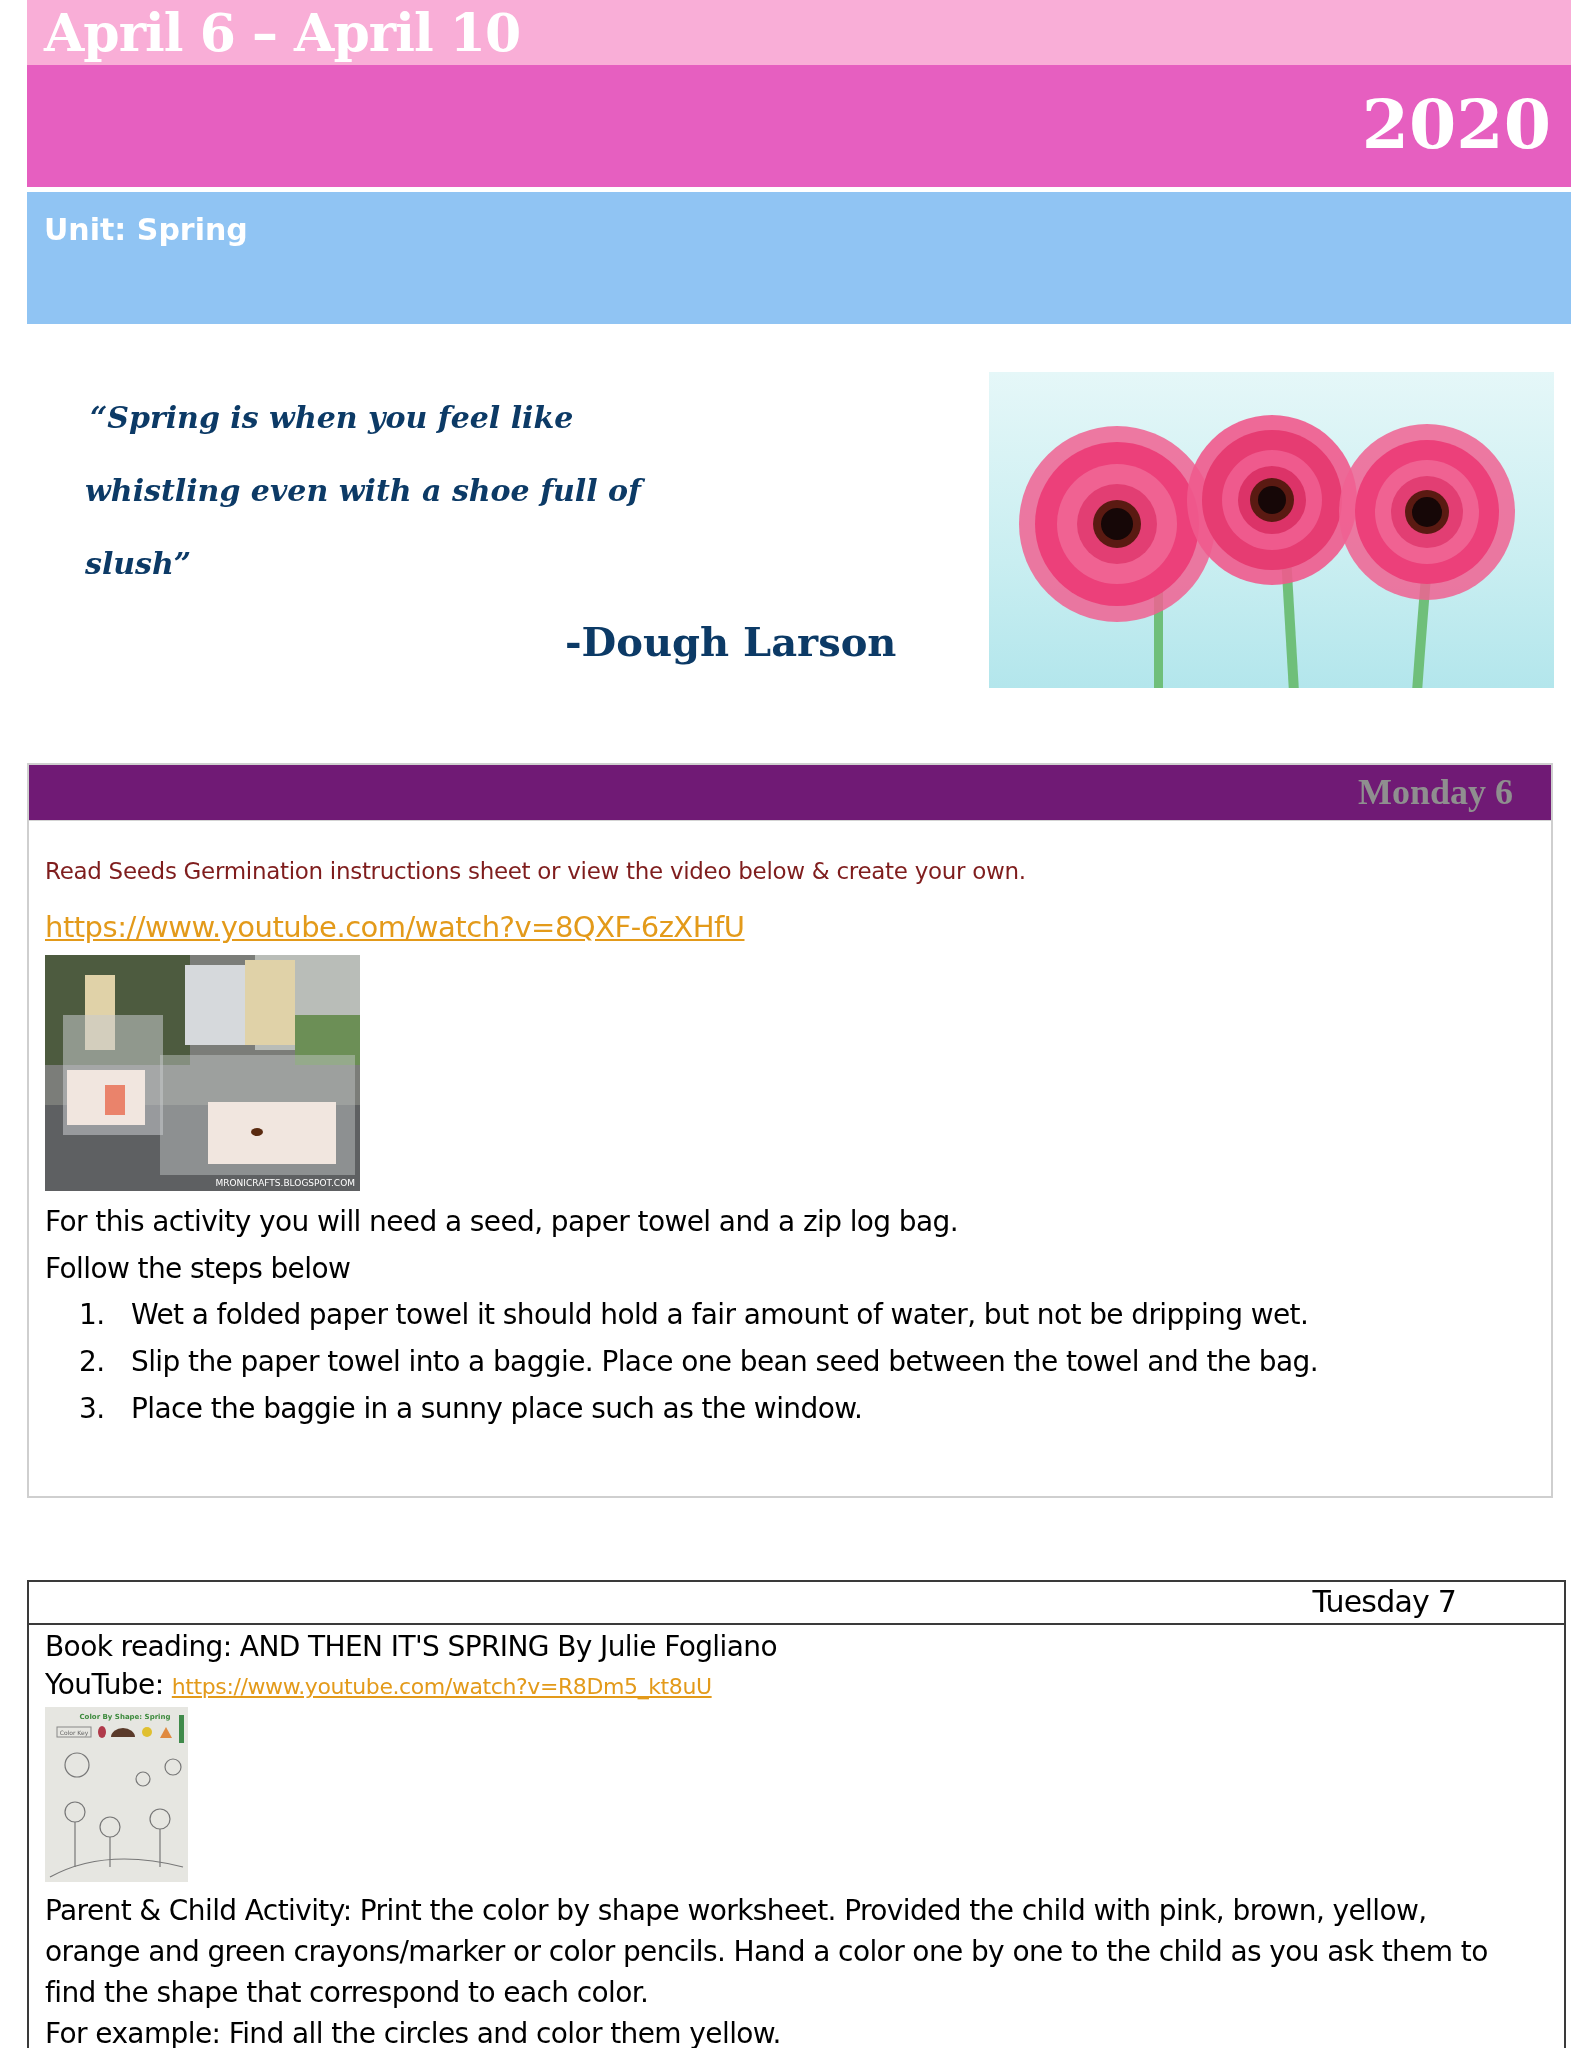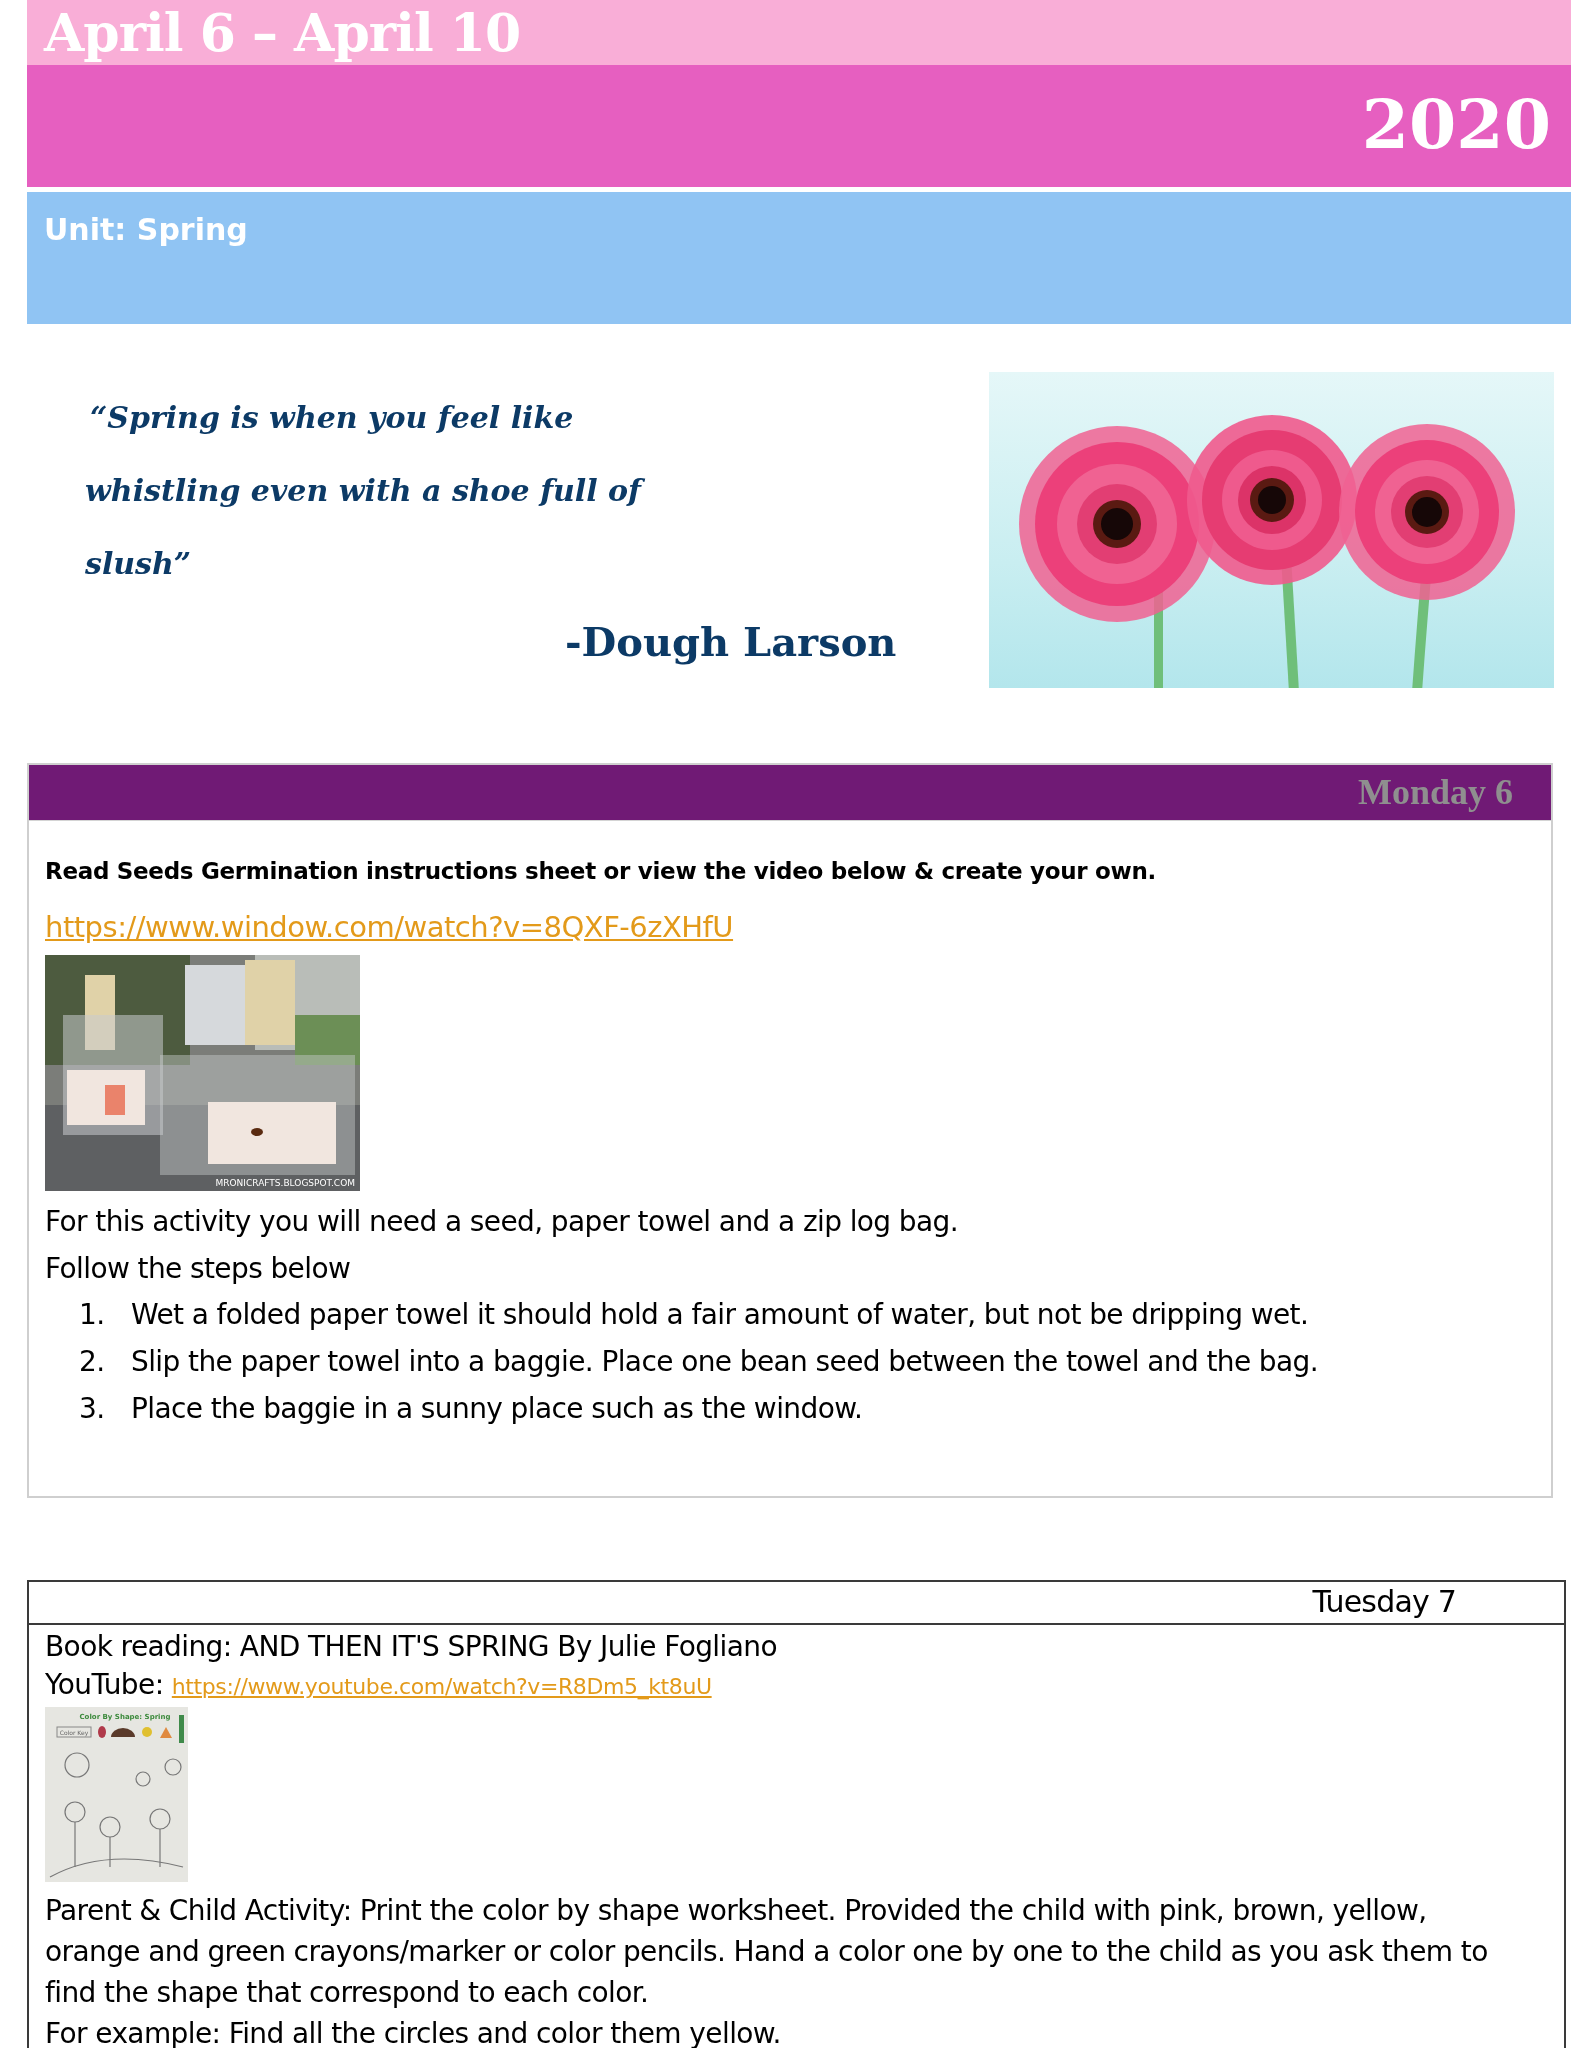--- a/index.html
+++ b/index.html
@@ -55,22 +55,22 @@
     height: 56px; background: #701a75; position: relative;
     border-bottom: 1px solid #d4d4d4;
   }
   .monday-head .day {
     position: absolute; right: 38px; top: 6px;
     font-family: "Liberation Serif", serif; font-weight: bold;
     font-size: 36px; color: #8f8f8f;
   }
   .mon-instr {
     position: absolute; left: 16px; top: 93px;
-    font-family: "DejaVu Sans", sans-serif; font-weight: bold;
-    font-size: 23px; color: #000000; letter-spacing: -0.3px;
+    font-family: "DejaVu Sans", sans-serif; font-weight: normal;
+    font-size: 23px; color: #7f1d1d; letter-spacing: -0.3px;
   }
   .mon-link {
     position: absolute; left: 16px; top: 145px;
     font-family: "DejaVu Sans", sans-serif; font-size: 29px;
     color: #e39a1a; text-decoration: underline; letter-spacing: -0.5px;
   }
   .seed-photo {
     position: absolute; left: 16px; top: 190px; width: 315px; height: 236px;
     overflow: hidden; background: #c2410c;
   }
@@ -152,21 +152,21 @@
       <circle r="15" fill="#160707"></circle>
     </g>
   </svg>
 </div>
 
 <div class="monday">
   <div class="monday-head">
     <span class="day">Monday 6</span>
   </div>
   <div class="mon-instr">Read Seeds Germination instructions sheet or view the video below &amp; create your own.</div>
-  <a class="mon-link">https://www.window.com/watch?v=8QXF-6zXHfU</a>
+  <a class="mon-link">https://www.youtube.com/watch?v=8QXF-6zXHfU</a>
   <div class="seed-photo">
     <svg width="315" height="236" viewBox="0 0 315 236">
       <rect width="315" height="236" fill="#7b7d79"></rect>
       <rect x="0" y="0" width="145" height="110" fill="#4d5b3f"></rect>
       <rect x="140" y="10" width="70" height="80" fill="#d6d9dc"></rect>
       <rect x="210" y="0" width="105" height="95" fill="#b9bdb8"></rect>
       <rect x="250" y="60" width="65" height="50" fill="#6c8f56"></rect>
       <rect x="0" y="150" width="315" height="86" fill="#5e6062"></rect>
       <rect x="40" y="20" width="30" height="75" fill="#e0d2a8"></rect>
       <rect x="200" y="5" width="50" height="85" fill="#e0d2a8"></rect>

